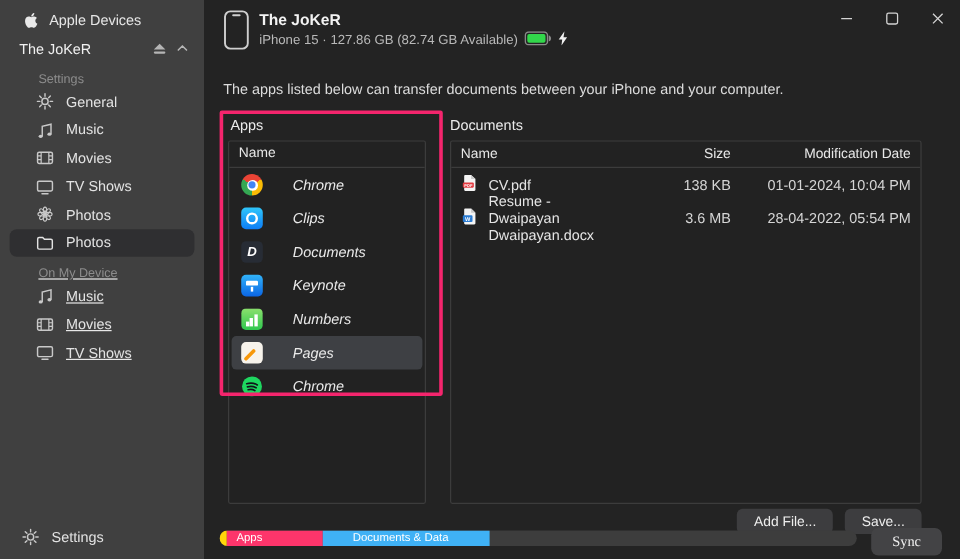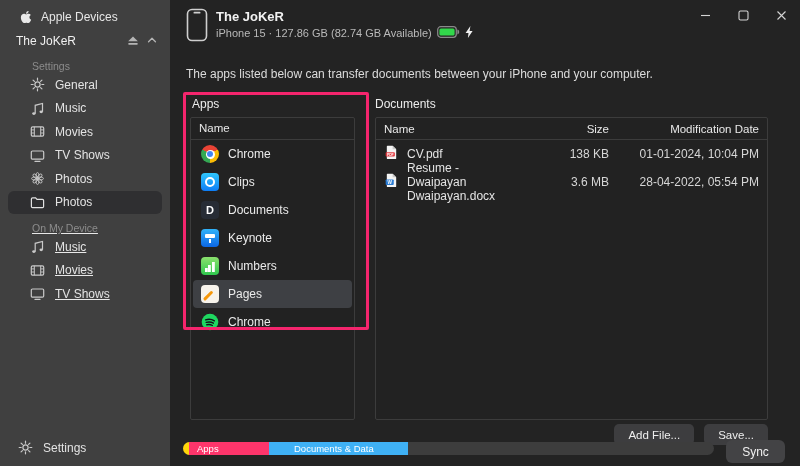--- a/index.html
+++ b/index.html
@@ -28,21 +28,21 @@
   .hdr-phone { position:absolute; left:16px; top:8px; }
   .hdr-title { position:absolute; left:46px; top:9px; font-size:13px; font-weight:700; color:#f2f2f2; }
   .hdr-sub { position:absolute; left:46px; top:26px; font-size:11px; color:#b9b9b9; display:flex; align-items:center; gap:5px; }
 
   .desc { position:absolute; left:16px; top:67px; font-size:12px; color:#dcdcdc; }
   .apps-title { position:absolute; left:22px; top:97px; font-size:12px; color:#ececec; }
   .docs-title { position:absolute; left:205px; top:97px; font-size:12px; color:#ececec; }
 
   .apps-panel { position:absolute; left:20px; top:117px; width:165px; height:303px; border:1px solid #3c3c3c; background:#222; border-radius:2px; overflow:hidden; }
   .panel-head { height:22px; line-height:21px; padding-left:8px; border-bottom:1px solid #3c3c3c; font-size:11.5px; color:#e8e8e8; }
-  .app-row { height:28px; display:flex; align-items:center; gap:9px; padding:0 6px 0 8px; margin:0 2px; border-radius:4px; }
+  .app-row { height:28px; display:flex; align-items:center; gap:25px; padding:0 6px 0 8px; margin:0 2px; border-radius:4px;font-style:italic; }
   .app-row:first-of-type { margin-top:1px; }
   .app-row.sel { background:#3e4044; }
   .app-label { font-size:12px; color:#eaeaea; }
 
   .appicon { width:18px; height:18px; flex:0 0 18px; position:relative; display:block; }
   .ic-chrome { border-radius:50%; background:conic-gradient(from -60deg,#ea4335 0 120deg,#fbbc05 120deg 240deg,#34a853 240deg 360deg); }
   .ic-chrome::before { content:""; position:absolute; inset:4.5px; border-radius:50%; background:#fff; }
   .ic-chrome::after { content:""; position:absolute; inset:6px; border-radius:50%; background:#4285f4; }
   .ic-clips { border-radius:4px; background:linear-gradient(180deg,#2fc6fb,#0d7df6); }
   .ic-clips::after { content:""; position:absolute; inset:4px; border:2px solid #fff; border-radius:50%; }
@@ -68,21 +68,21 @@
 
   .btns { position:absolute; top:424px; left:205px; width:393px; display:flex; justify-content:flex-end; gap:10px; }
   .btn { background:#3d3d3f; height:21px; padding:0 14px; border-radius:5px; font-size:11.5px; color:#eee; display:flex; align-items:center; }
 
   .storage { position:absolute; left:13px; top:442px; width:531px; height:13px; border-radius:7px; background:#3d3d3d; overflow:hidden; display:flex; }
   .seg { height:100%; font-size:9.5px; line-height:13px; color:#fff; white-space:nowrap; }
   .seg-other { width:6px; background:#ffd60a; }
   .seg-apps { width:80px; background:#fd356b; padding-left:8px; }
   .seg-docs { width:139px; background:#3fb1f5; padding-left:25px; }
 
-  .sync { position:absolute; right:15px; top:440px; width:59px; height:23px; background:#434345; border-radius:6px; display:flex; align-items:center; justify-content:center; font-size:12px; color:#f0f0f0; }
+  .sync { position:absolute; right:15px; top:440px; width:59px; height:23px; background:#434345; border-radius:6px; display:flex; align-items:center; justify-content:center; font-size:12px; color:#f0f0f0;font-family:Liberation Serif, serif; }
 
   .annotation { position:absolute; left:183px; top:92px; width:186px; height:238px; border:3px solid #f4256d; border-radius:2px; pointer-events:none; z-index:10; }
 </style>
 </head>
 <body>
 
 <div class="window">
 
   <div class="sidebar">
 

